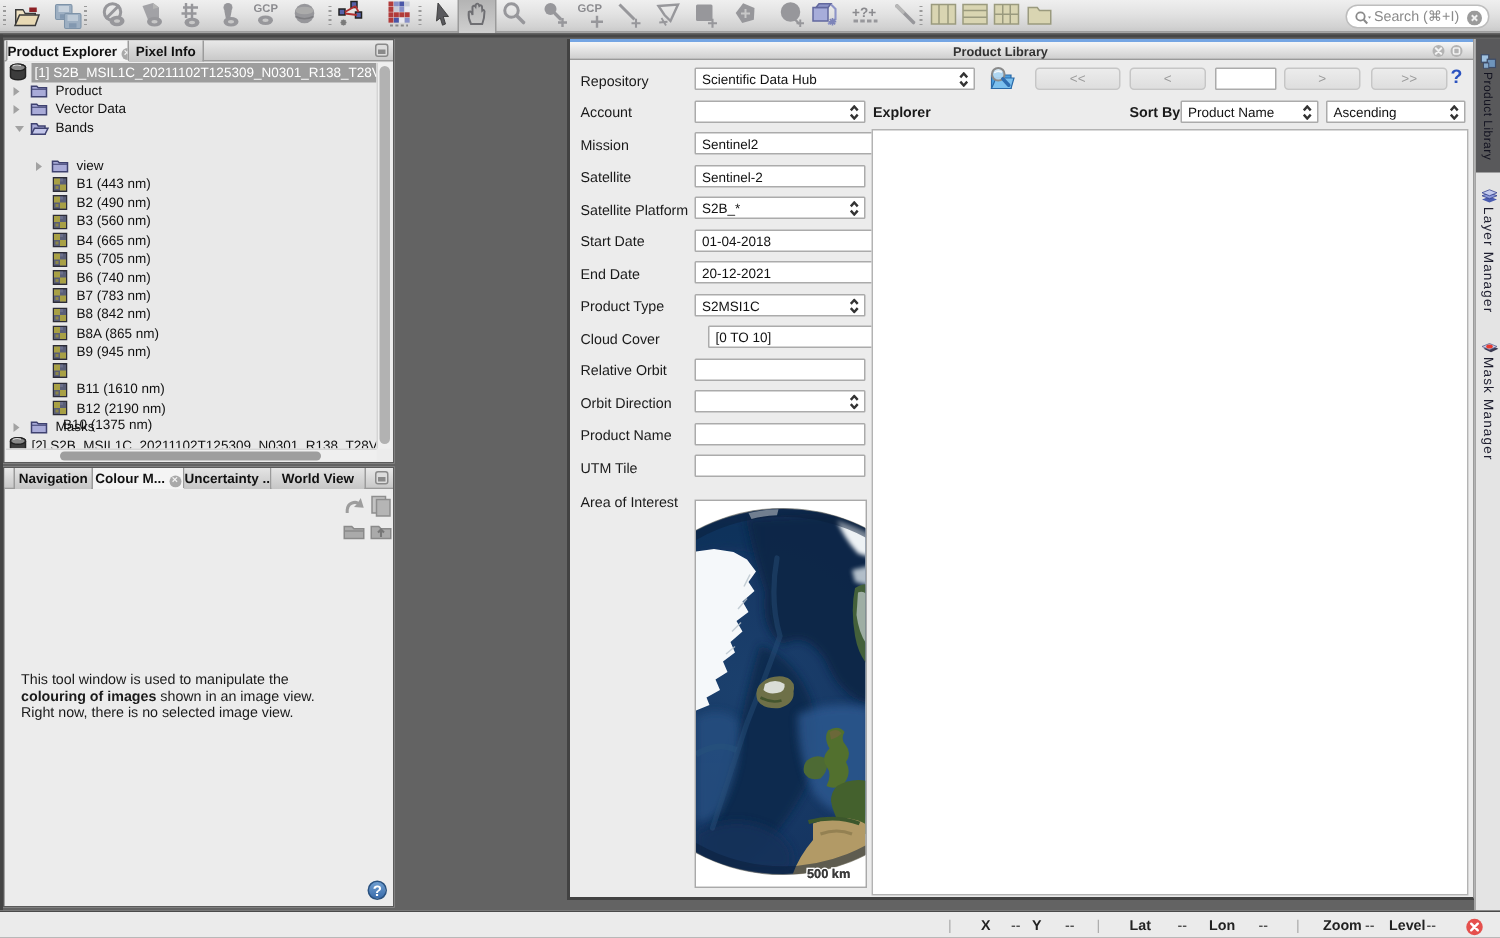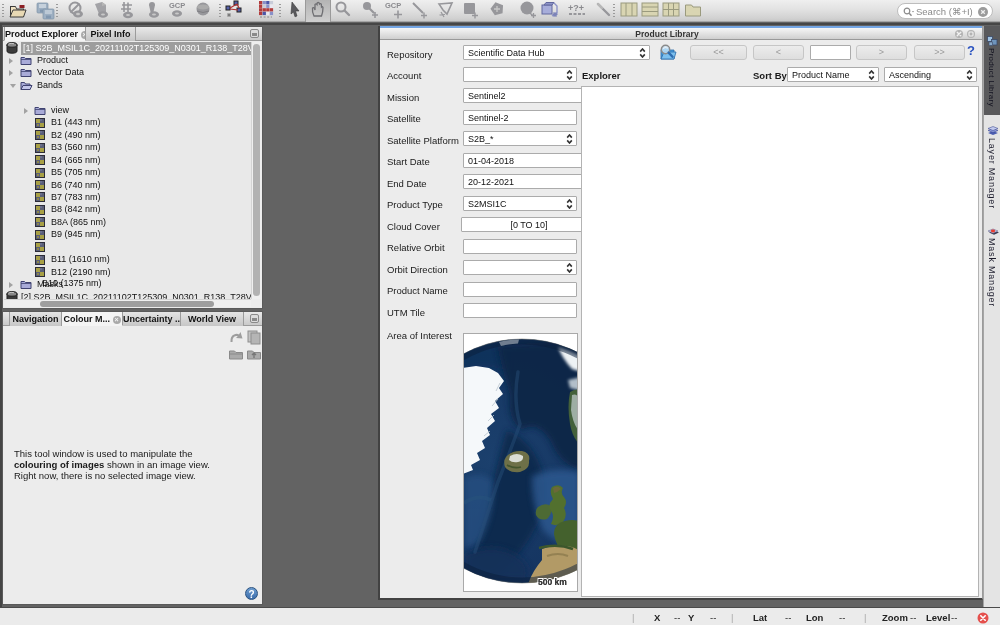--- a/index.html
+++ b/index.html
@@ -532,21 +532,21 @@
   <div class="ffield" style="left:83px; top:148.0px; width:134px;">20-12-2021<svg class="stepper" width="7" height="10" viewBox="0 0 7 10">
           <path d="M1.2 3.6 L3.5 1 L5.8 3.6" fill="none" stroke="#333" stroke-width="1.6"></path>
           <path d="M1.2 6.4 L3.5 9 L5.8 6.4" fill="none" stroke="#333" stroke-width="1.6"></path>
         </svg></div>
   <div class="flbl" style="top:173.0px;">Product Type</div>
   <div class="ffield" style="left:83px; top:169.5px; width:114px;">S2MSI1C<svg class="stepper" width="7" height="10" viewBox="0 0 7 10">
           <path d="M1.2 3.6 L3.5 1 L5.8 3.6" fill="none" stroke="#333" stroke-width="1.6"></path>
           <path d="M1.2 6.4 L3.5 9 L5.8 6.4" fill="none" stroke="#333" stroke-width="1.6"></path>
         </svg></div>
   <div class="flbl" style="top:194.5px;">Cloud Cover</div>
-  <div class="ffield" style="left:81px; top:191.0px; width:132px;text-align:center;">[0 TO 10]</div>
+  <div class="ffield" style="left:92px; top:191.0px; width:132px;">[0 TO 10]</div>
   <div class="flbl" style="top:216.0px;">Relative Orbit</div>
   <div class="ffield" style="left:83px; top:212.5px; width:114px;"></div>
   <div class="flbl" style="top:237.5px;">Orbit Direction</div>
   <div class="ffield" style="left:83px; top:234.0px; width:114px;">
         <svg class="stepper" width="7" height="10" viewBox="0 0 7 10">
           <path d="M1.2 3.6 L3.5 1 L5.8 3.6" fill="none" stroke="#333" stroke-width="1.6"></path>
           <path d="M1.2 6.4 L3.5 9 L5.8 6.4" fill="none" stroke="#333" stroke-width="1.6"></path>
         </svg>
       </div>
   <div class="flbl" style="top:259.0px;">Product Name</div>

